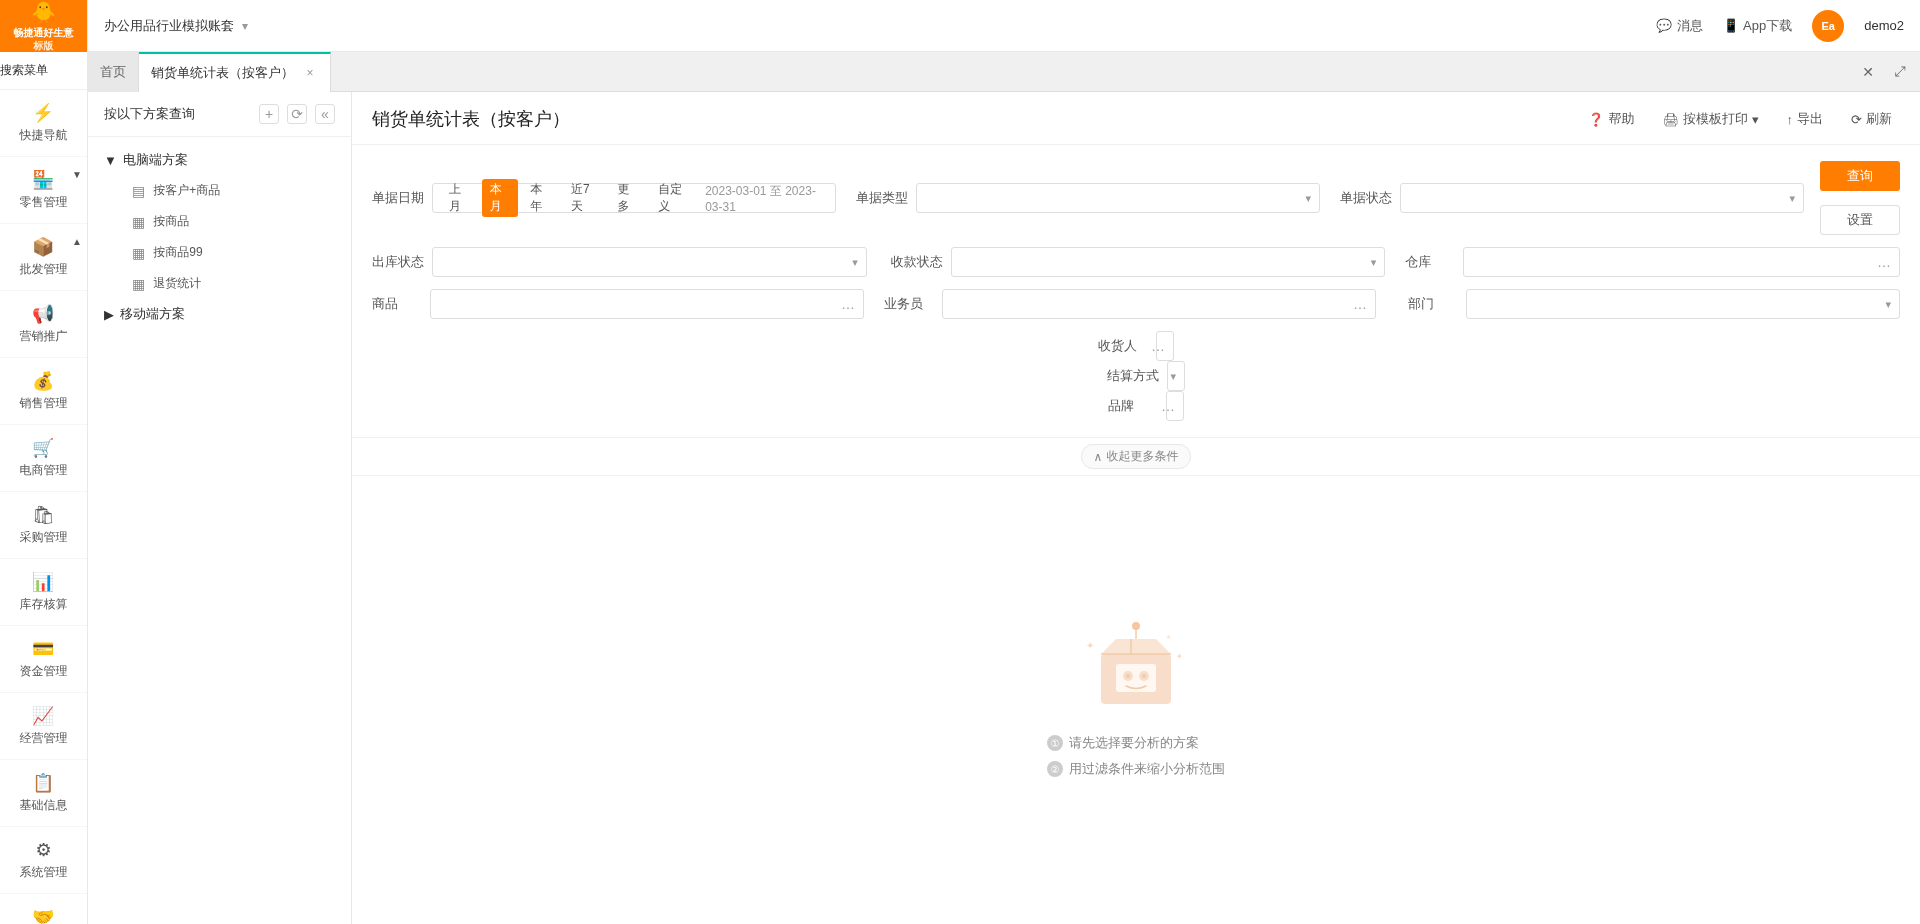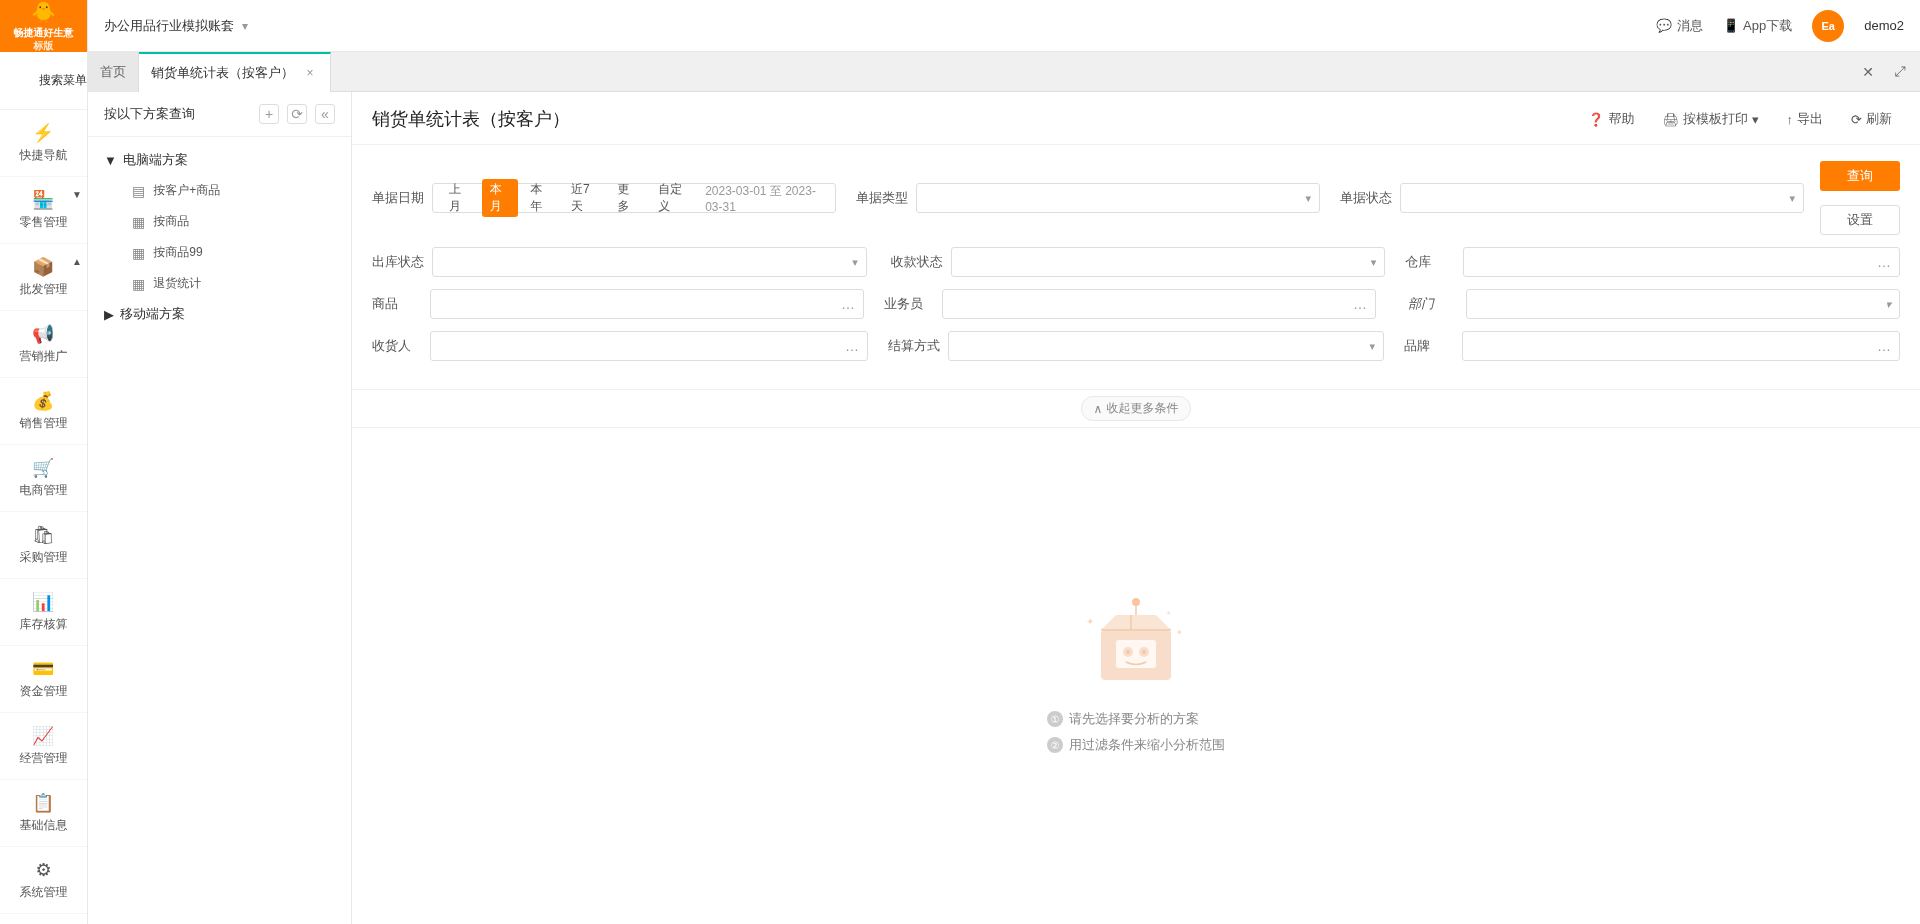--- a/index.html
+++ b/index.html
@@ -25,24 +25,24 @@
       flex-direction: column;
       color: #fff;
       font-size: 11px;
       font-weight: bold;
     }
     .sidebar-logo .logo-icon {
       font-size: 20px;
       margin-bottom: 2px;
     }
     .sidebar-search {
-      padding: 20px 0;
+      padding: 10px 0;
       display: flex;
       flex-direction: column;
-      align-items: flex-end;
+      align-items: flex-start;
       border-bottom: 1px solid #f0f0f0;
     }
     .sidebar-search-label {
       font-size: 12px;
       color: #333;
       cursor: pointer;
     }
     .sidebar-item {
       display: flex;
       flex-direction: column;
@@ -324,21 +324,21 @@
     .filter-area {
       padding: 16px 20px;
       border-bottom: 1px solid #f0f0f0;
     }
     .filter-row {
       display: flex;
       align-items: center;
       margin-bottom: 12px;
       gap: 0;
     }
-    .filter-row:last-child { margin-bottom: 12px; }
+    .filter-row:last-child { margin-bottom: 0; flex-direction: column; }
     .filter-field {
       display: flex;
       align-items: center;
       flex: 1;
       min-width: 0;
     }
     .filter-label {
       font-size: 13px;
       color: #555;
       white-space: nowrap;
@@ -758,21 +758,21 @@
             </div>
           </div>
 
           <div class="filter-field" style="margin-left:20px;">
             <span class="filter-label">业务员</span>
             <div class="filter-control">
               <span class="ellipsis-btn">…</span>
             </div>
           </div>
 
-          <div class="filter-field" style="margin-left:32px;font-style:italic;">
+          <div class="filter-field" style="margin-left:32px;">
             <span class="filter-label">部门</span>
             <div class="filter-control">
               <span class="dropdown-arrow">▾</span>
             </div>
           </div>
         </div>
 
         <div class="filter-row">
           <div class="filter-field">
             <span class="filter-label">收货人</span>

